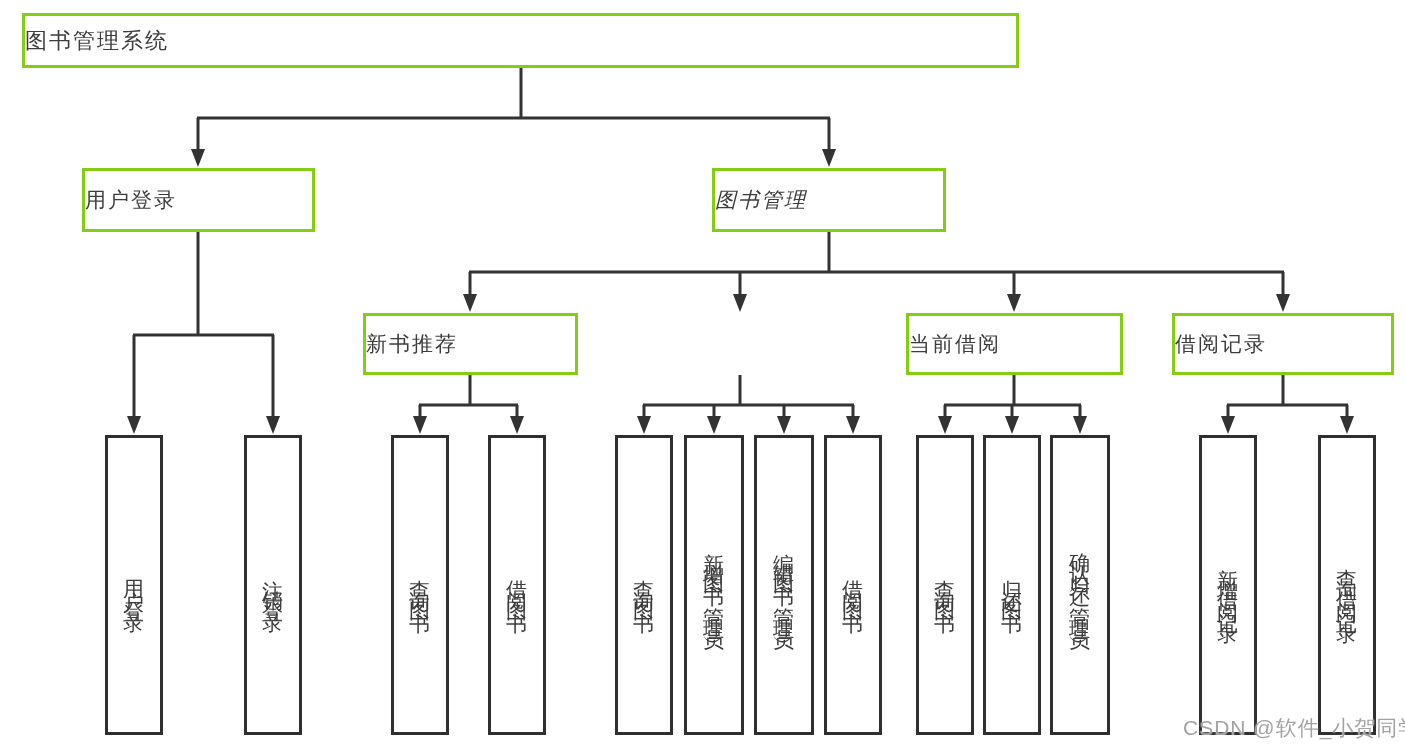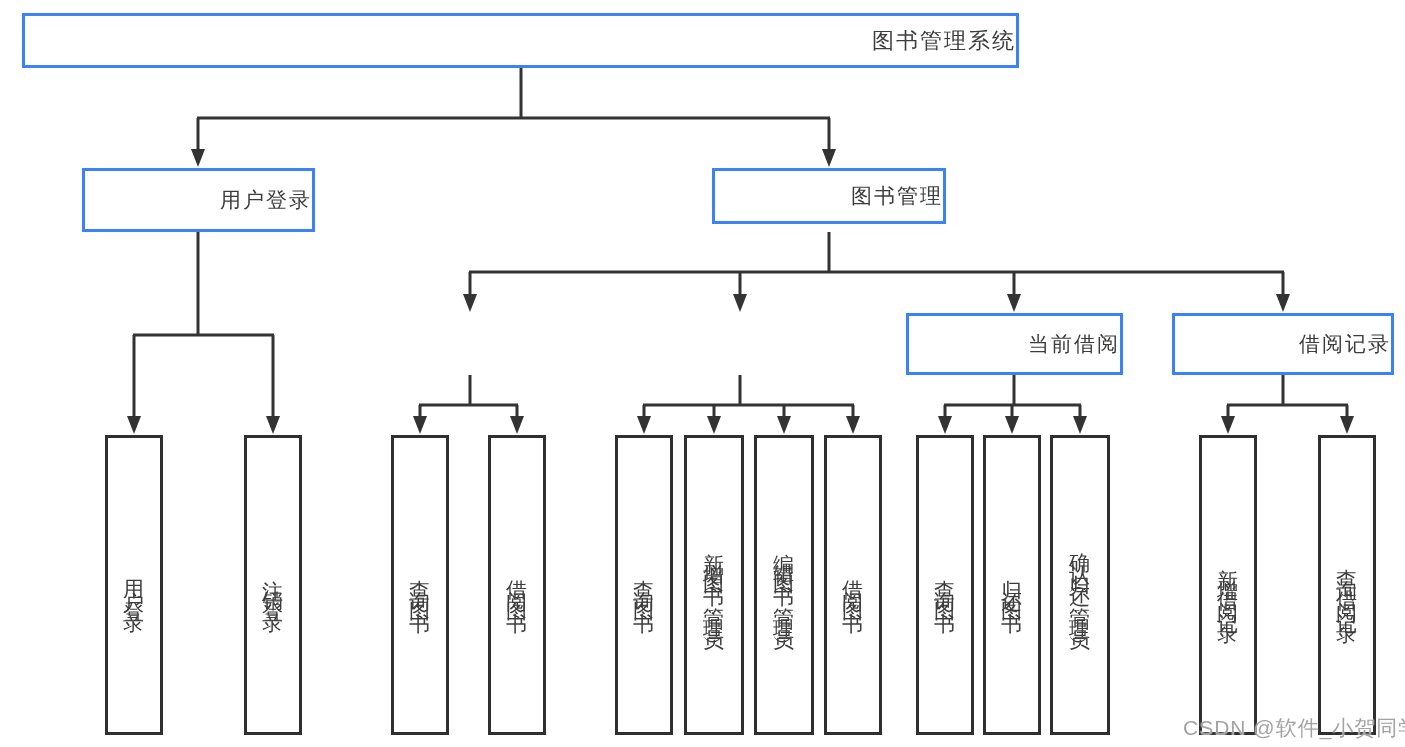--- a/index.html
+++ b/index.html
@@ -14,30 +14,29 @@
   }
   svg.connectors {
     position: absolute;
     left: 0; top: 0;
     width: 1405px; height: 747px;
     z-index: 1;
   }
   .node {
     position: absolute;
     box-sizing: border-box;
-    border: 3px solid #3b82f6;
+    border: 3px solid #84cc16;
     background: #ffffff;
     display: flex;
     align-items: center;
-    justify-content: flex-end;
+    justify-content: flex-start;
     z-index: 2;
     font-size: 21px;
     letter-spacing: 2px;
     white-space: nowrap;
-    padding-left: 17px;
   }
   .node.root { font-size: 22px; }
   .leaf {
     position: absolute;
     box-sizing: border-box;
     border: 3px solid #2f2f2f;
     background: #ffffff;
     display: flex;
     align-items: center;
     justify-content: center;
@@ -107,24 +106,27 @@
     </g>
   </svg>
 
   <div class="node root" style="left:22px; top:13px; width:997px; height:55px;">
     <span>图书管理系统</span>
   </div>
 
   <div class="node" style="left:82px; top:168px; width:233px; height:64px;">
     <span>用户登录</span>
   </div>
-  <div class="node" style="left:712px; top:168px; width:234px; height:56px;">
+  <div class="node" style="left:712px; top:168px; width:234px; height:64px;font-style:italic;">
     <span>图书管理</span>
   </div>
 
+  <div class="node" style="left:363px; top:313px; width:215px; height:62px;">
+    <span>新书推荐</span>
+  </div>
   <div class="node" style="left:1172px; top:313px; width:222px; height:62px;">
     <span>借阅记录</span>
   </div>
   <div class="node" style="left:906px; top:313px; width:217px; height:62px;">
     <span>当前借阅</span>
   </div>
 
   <div class="leaf" style="left:105px; top:435px; width:58px; height:300px;">
     <span>用户登录</span>
   </div>

